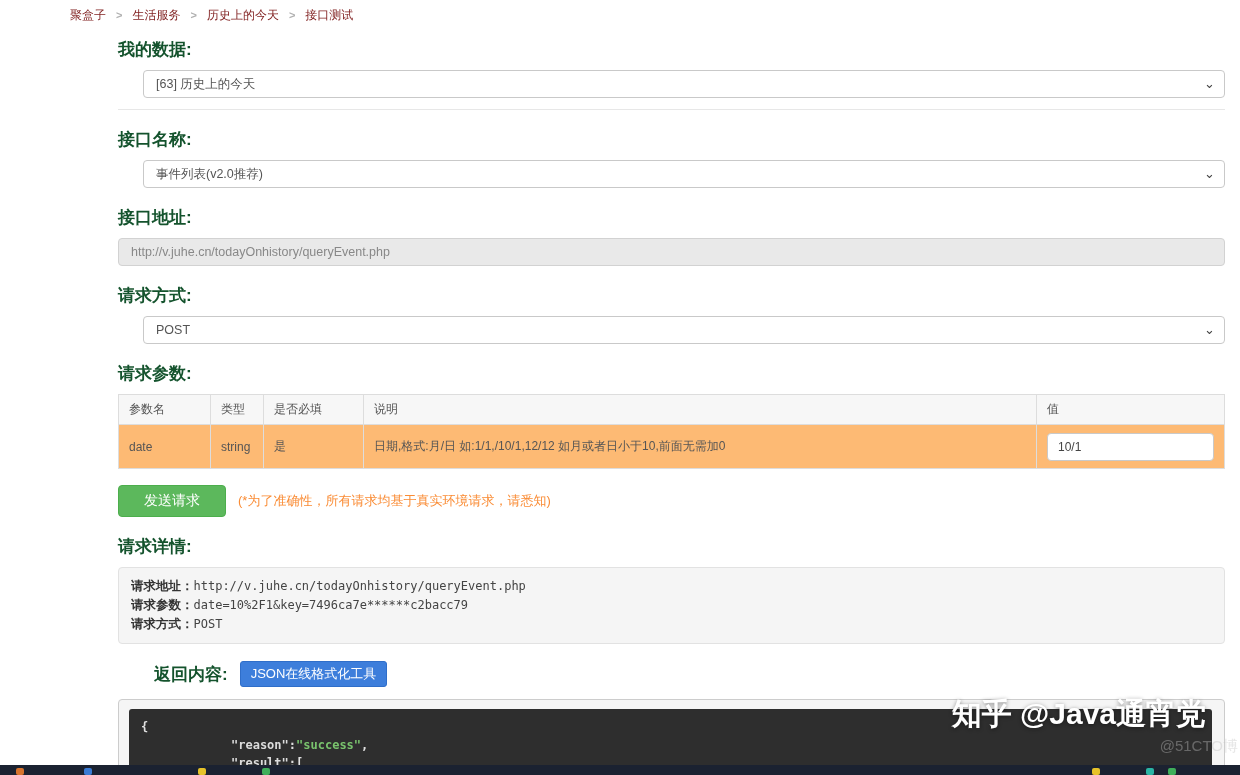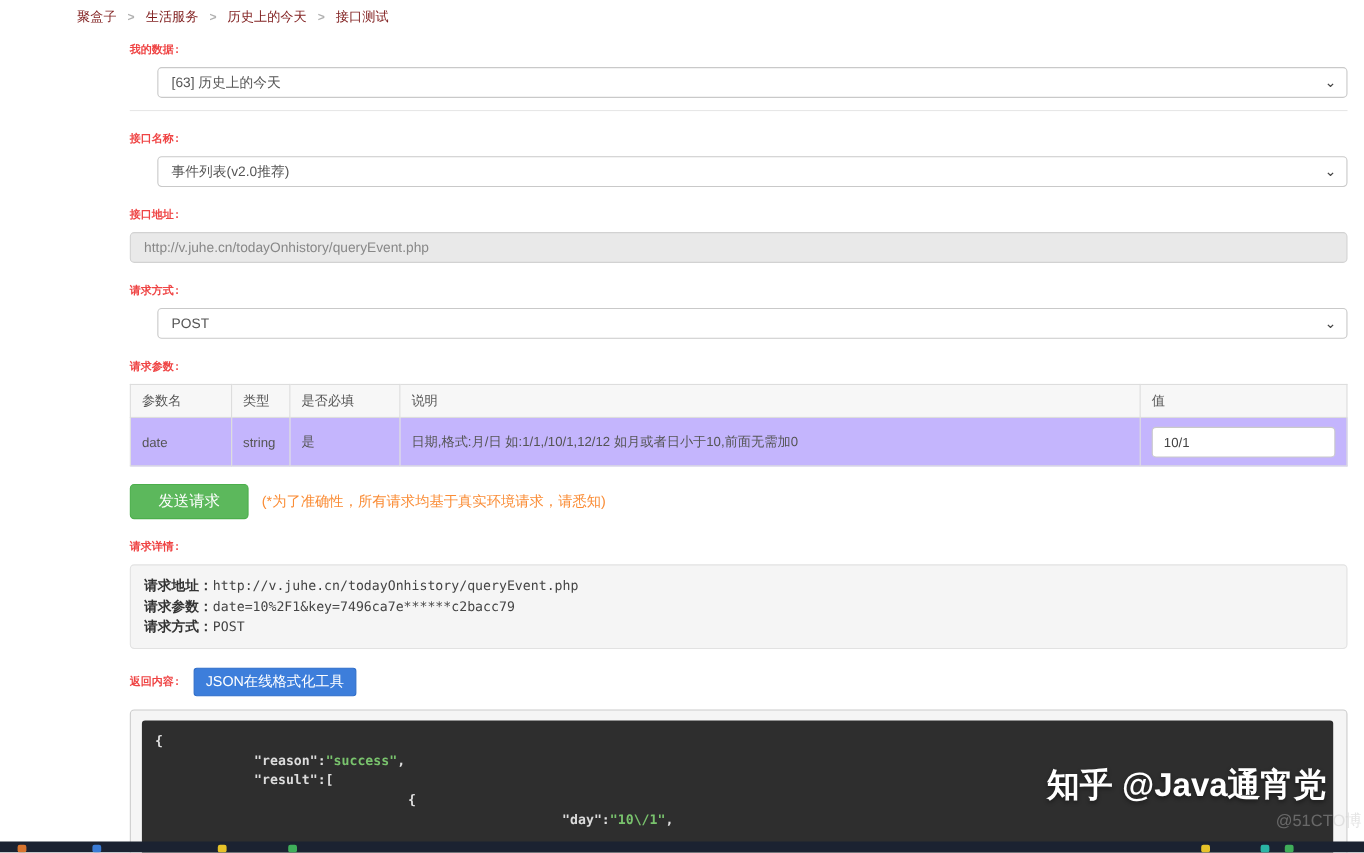--- a/index.html
+++ b/index.html
@@ -10,37 +10,37 @@
     font-family: "Liberation Sans", sans-serif;
     overflow: hidden;
     color: #333;
   }
   
   .breadcrumb { padding: 7px 0 0 70px; font-size: 12px; color: #9a9a9a; }
   .bc-item { color: #7f1d1d; cursor: pointer; }
   .bc-sep { margin: 0 10px; color: #b0b0b0; font-weight: bold; font-size: 11px; }
   
   .main { margin-left: 118px; width: 1107px; }
-  .group-label { margin: 18px 0 0 0; font-size: 10px; font-weight: bold; color: #ef4444; font-family: Liberation Mono, monospace; }
+  .group-label { margin: 18px 0 0 0; font-size: 17px; font-weight: bold; color: #14532d; }
   .group-label.first { margin-top: 14px; }
   .select-box, .text-box {
     position: relative; margin-top: 9px; height: 28px; line-height: 26px;
     border: 1px solid #c9c9c9; border-radius: 4px; background: #fff;
     font-size: 12.5px; color: #555; padding: 0 26px 0 12px;
     white-space: nowrap; overflow: hidden;
   }
   .select-box { cursor: pointer; margin-left: 25px; }
   .text-box.disabled { background: #e9e9e9; border-color: #d2d2d2; color: #888; }
   .chevron { position: absolute; right: 9px; top: 0; line-height: 26px; color: #444; font-size: 13px; }
   .divider { border-top: 1px solid #e7e7e7; margin-top: 11px; }
   
   table.params { margin-top: 9px; width: 100%; border-collapse: collapse; font-size: 12px; color: #555; }
   table.params th, table.params td { border: 1px solid #ddd; text-align: left; padding: 6px 10px; font-weight: normal; }
   table.params th { background: #f7f7f7; height: 28px; color: #555; }
-  table.params td { height: 44px; background: #c4b5fd; }
+  table.params td { height: 44px; background: #fdba74; }
   .col0 { width: 92px; } .col1 { width: 53px; } .col2 { width: 100px; } .col4 { width: 188px; }
   .param-input {
     width: 100%; height: 28px; border: 1px solid #c9c9c9; border-radius: 4px;
     padding: 0 10px; font-size: 12px; color: #444; outline: none;
     font-family: "Liberation Sans", sans-serif;
   }
   
   .send-row { margin-top: 16px; display: flex; align-items: center; }
   .send-btn {
     background: #5cb85c; color: #fff; border: 1px solid #4cae4c; border-radius: 4px;
@@ -49,21 +49,21 @@
   .send-note { margin-left: 12px; font-size: 13px; color: #fa8c35; }
   
   .detail-box {
     margin-top: 9px; background: #f5f5f5; border: 1px solid #e2e2e2; border-radius: 4px;
     padding: 9px 12px; font-size: 12.5px;
   }
   .detail-line { line-height: 19px; white-space: nowrap; overflow: hidden; }
   .dk { font-weight: bold; color: #333; }
   .dv { font-family: "DejaVu Sans Mono", monospace; color: #444; font-size: 12px; }
   
-  .response-row { margin-top: 17px; display: flex; align-items: center; }
+  .response-row { margin-top: 17px; display: flex; align-items: center; margin-left: 36px; }
   .json-btn {
     margin-left: 12px; background: #3d7edb; color: #fff; border: 1px solid #2f6ec9; border-radius: 3px;
     font-size: 13px; padding: 3px 10px; cursor: pointer; font-family: "Liberation Sans", sans-serif; text-align: right;
   }
   .code-outer {
     margin-top: 12px; height: 143px; background: #f5f5f5; border: 1px solid #ccc; border-radius: 4px;
     padding: 9px 12px 0 10px; overflow: hidden;
   }
   .code-inner {
     height: 100%; background: #2e2e2e; border-radius: 3px 3px 0 0; padding: 9px 0 0 12px; overflow: hidden;

